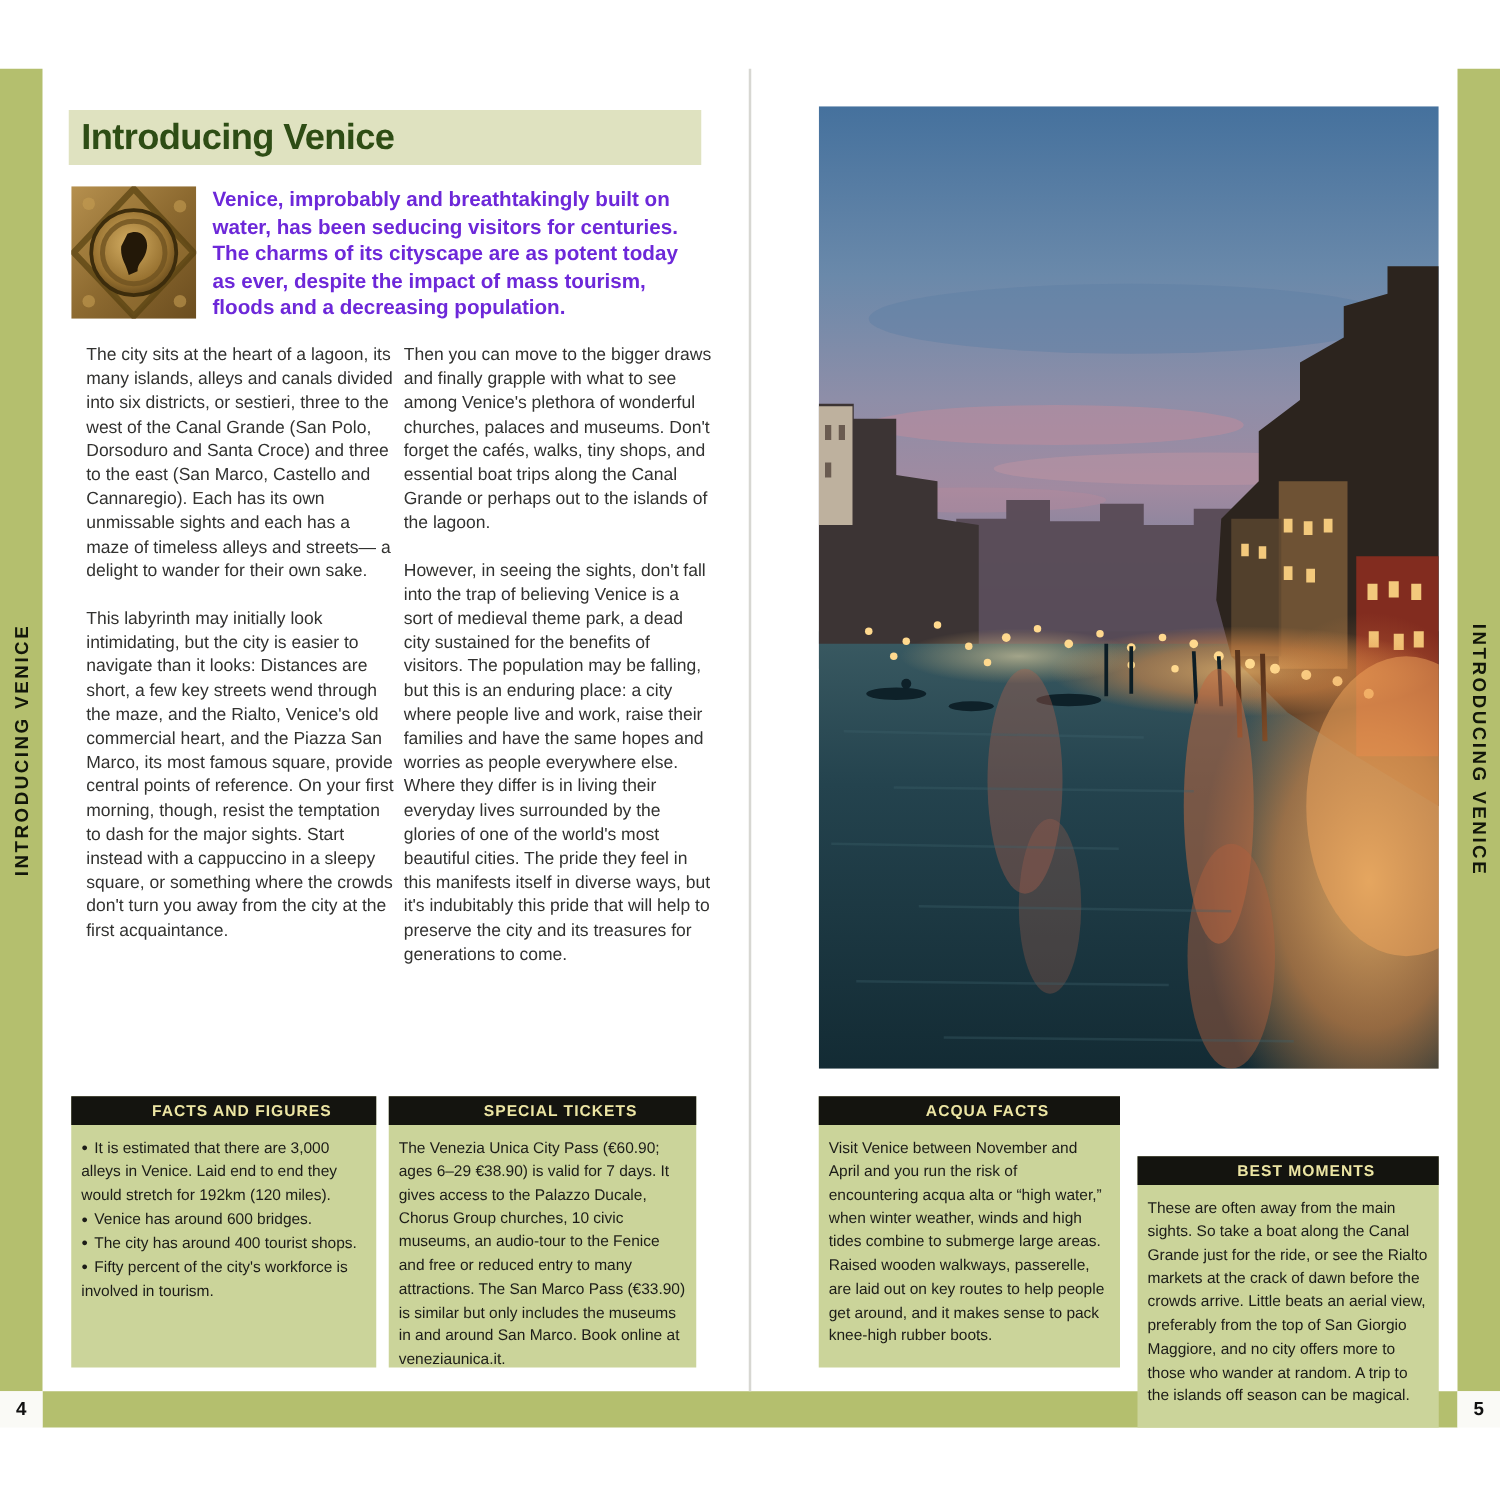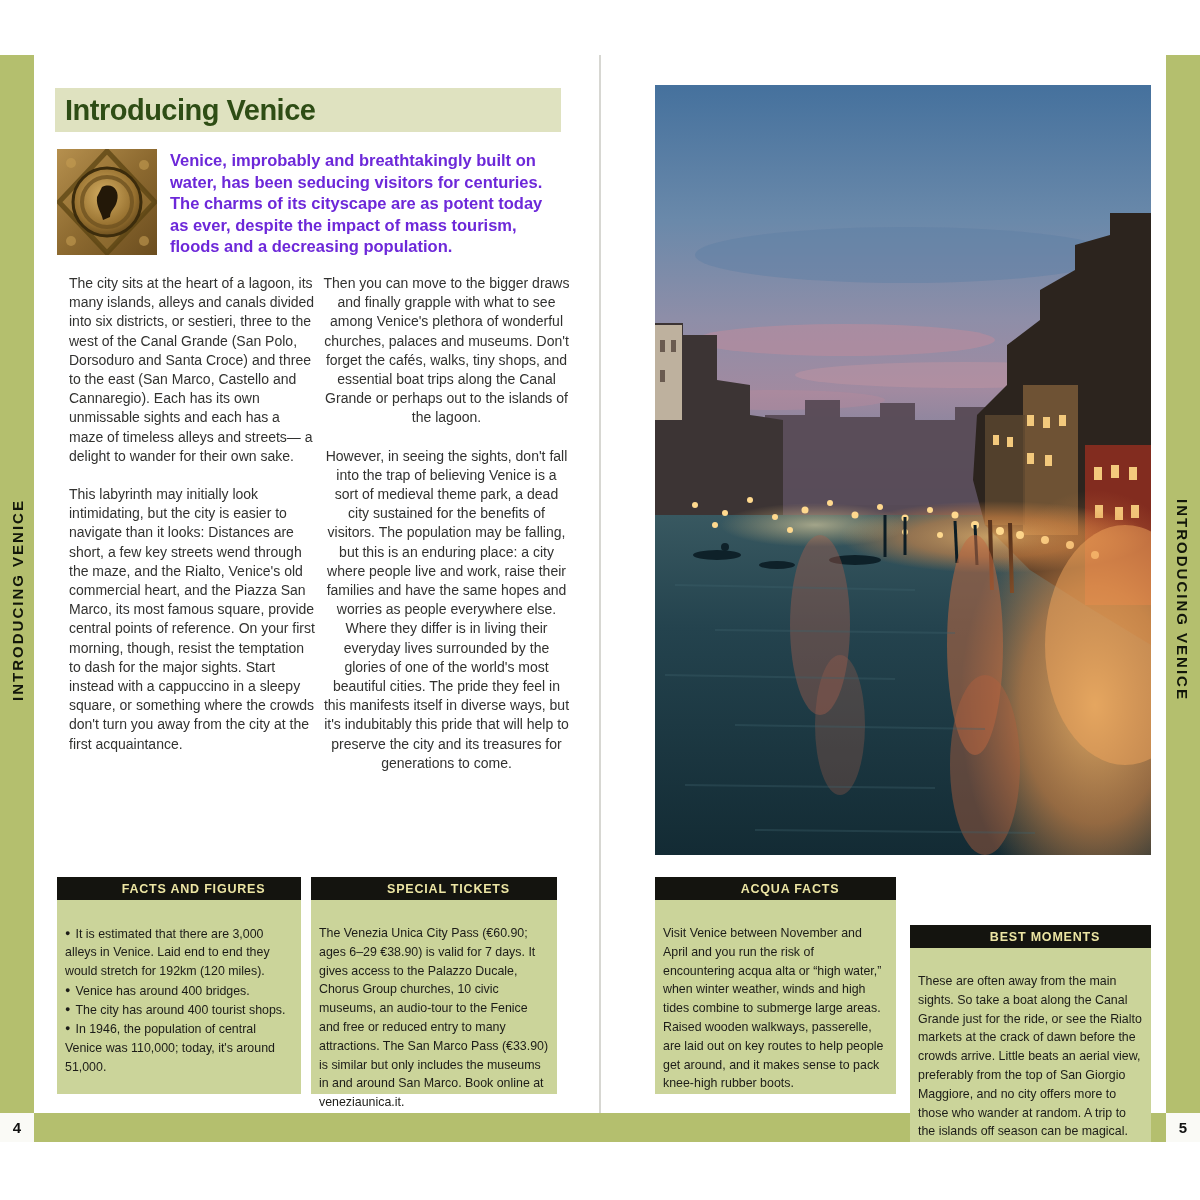--- a/index.html
+++ b/index.html
@@ -32,26 +32,26 @@
   .rail-tab-right{left:1033px;top:583px;transform:rotate(90deg);}
   
   .header-bar{left:55px;top:88px;width:506px;height:44px;background:var(--header-bar);
     display:flex;align-items:center;padding-left:10px;}
   .header-bar h1{font-size:29px;color:var(--title-green);letter-spacing:-0.5px;}
   .ornament{left:57px;top:149px;width:100px;height:106px;}
   .intro{left:170px;top:150px;width:392px;font-weight:bold;font-size:16.5px;line-height:21.5px;color:#6d28d9;}
   .col{width:247px;font-size:14px;line-height:19.2px;color:#323230;margin-left:12px;}
   .col p{margin-bottom:19px;}
   .col1{left:57px;top:274px;}
-  .col2{left:311px;top:274px;text-align:center;}
+  .col2{left:311px;top:274px;}
   
   .infobox{height:217px;background:var(--box-green);}
   .infobox-header{height:23px;background:var(--box-header-bg);color:var(--box-header-text);
     font-weight:bold;font-size:12.5px;letter-spacing:0.8px;display:flex;align-items:center;justify-content:center;padding-left:29px;}
-  .infobox-body{padding:24px 8px 0 8px;font-size:12.4px;line-height:18.8px;color:#1c1c18;}
+  .infobox-body{padding:9px 8px 0 8px;font-size:12.4px;line-height:18.8px;color:#1c1c18;}
   .facts-box{left:57px;top:877px;width:244px;}
   .tickets-box{left:311px;top:877px;width:246px;}
   .acqua-box{left:655px;top:877px;width:241px;}
   .moments-box{left:910px;top:877px;width:241px;margin-top:48px;}
   .fact::before{content:"●";font-size:9px;margin-right:5px;vertical-align:1.5px;}
   
   .photo{left:655px;top:85px;width:496px;height:770px;display:block;}
   .photo svg{width:100%;height:100%;display:block;}
 </style>
 </head>
@@ -108,23 +108,23 @@
 
   <div class="abs col col2">
     <p>Then you can move to the bigger draws and finally grapple with what to see among Venice's plethora of wonderful churches, palaces and museums. Don't forget the cafés, walks, tiny shops, and essential boat trips along the Canal Grande or perhaps out to the islands of the lagoon.</p>
     <p>However, in seeing the sights, don't fall into the trap of believing Venice is a sort of medieval theme park, a dead city sustained for the benefits of visitors. The population may be falling, but this is an enduring place: a city where people live and work, raise their families and have the same hopes and worries as people everywhere else. Where they differ is in living their everyday lives surrounded by the glories of one of the world's most beautiful cities. The pride they feel in this manifests itself in diverse ways, but it's indubitably this pride that will help to preserve the city and its treasures for generations to come.</p>
   </div>
 
   <div class="abs infobox facts-box">
     <div class="infobox-header">FACTS AND FIGURES</div>
     <div class="infobox-body">
       <div class="fact">It is estimated that there are 3,000 alleys in Venice. Laid end to end they would stretch for 192km (120 miles).</div>
-      <div class="fact">Venice has around 400 bridges.</div>
+      <div class="fact">Venice has around 600 bridges.</div>
       <div class="fact">The city has around 400 tourist shops.</div>
-      <div class="fact">In 1946, the population of central Venice was 110,000; today, it's around 51,000.</div>
+      <div class="fact">Fifty percent of the city's workforce is involved in tourism.</div>
     </div>
   </div>
 
   <div class="abs infobox tickets-box">
     <div class="infobox-header">SPECIAL TICKETS</div>
     <div class="infobox-body">The Venezia Unica City Pass (€60.90; ages 6–29 €38.90) is valid for 7 days. It gives access to the Palazzo Ducale, Chorus Group churches, 10 civic museums, an audio-tour to the Fenice and free or reduced entry to many attractions. The San Marco Pass (€33.90) is similar but only includes the museums in and around San Marco. Book online at veneziaunica.it.</div>
   </div>
 
   <div class="abs photo">
     <svg viewBox="0 0 496 770" preserveAspectRatio="none">

